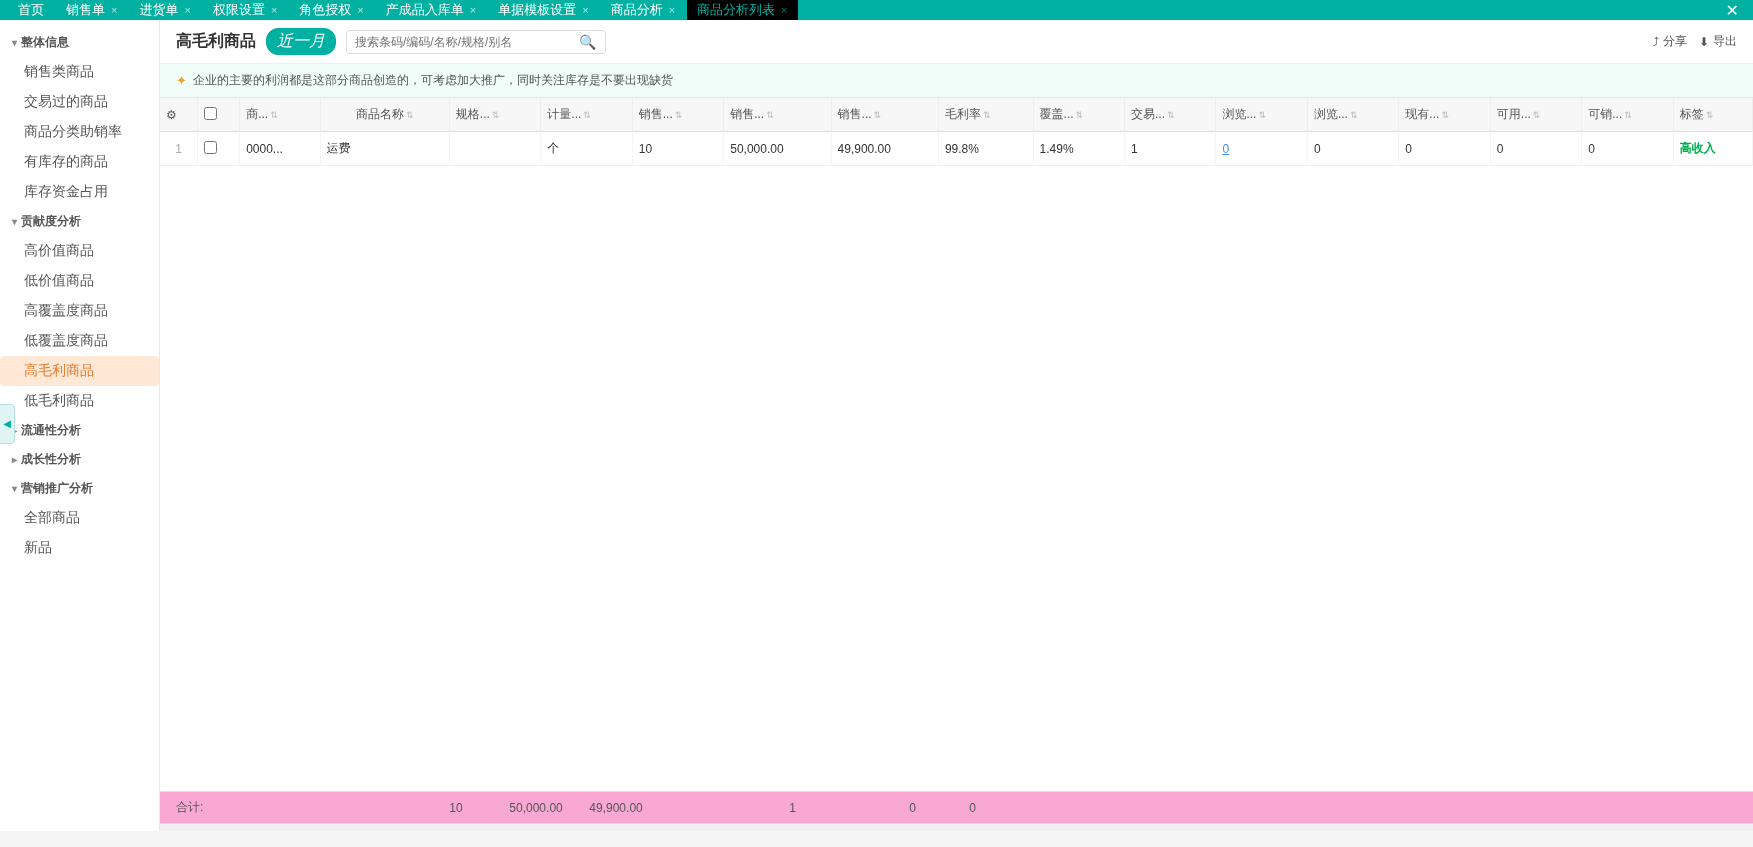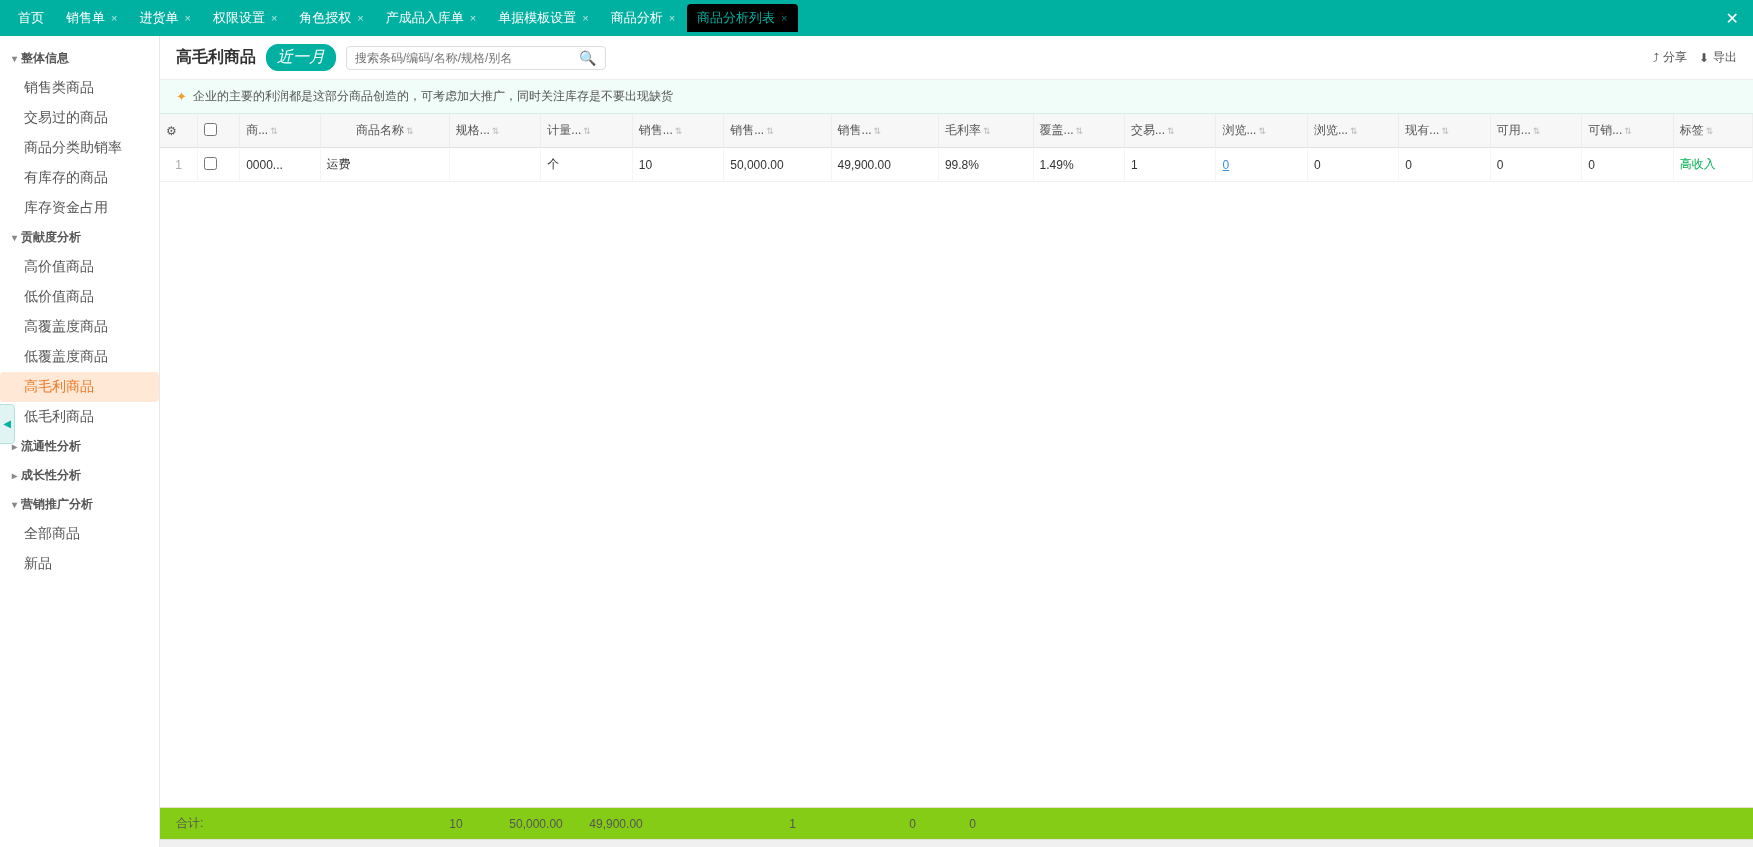--- a/index.html
+++ b/index.html
@@ -3,21 +3,21 @@
   <meta charset="utf-8">
   <style>
     * { margin: 0; padding: 0; box-sizing: border-box; }
     body { font-family: "Microsoft YaHei", "PingFang SC", Arial, sans-serif; font-size: 12px; background: #f5f5f5; color: #333; overflow: hidden; }
 
     
     .top-nav {
       display: flex;
       align-items: center;
       background: #00b0a0;
-      height: 36px;
+      height: 20px;
       padding: 0 8px;
       gap: 20px;
       flex-shrink: 0;
     }
     .nav-tab {
       display: flex;
       align-items: center;
       padding: 0 10px;
       height: 28px;
       border-radius: 4px 4px 0 0;
@@ -228,21 +228,21 @@
       color: #333;
       border-right: 1px solid #f5f5f5;
       white-space: nowrap;
     }
     .link-val { color: #4090e0; text-decoration: underline; cursor: pointer; }
 
     
     .table-footer {
       display: flex;
       align-items: center;
-      background: #84cc16;
+      background: #f9a8d4;
       border-top: 1px solid #e8e0d0;
       padding: 2px 16px;
       font-size: 12px;
       color: #555;
       min-height: 32px;
     }
     .footer-label { margin-right: 20px; }
 
     
     .bottom-scrollbar {
@@ -375,21 +375,21 @@
               <td>50,000.00</td>
               <td>49,900.00</td>
               <td>99.8%</td>
               <td>1.49%</td>
               <td>1</td>
               <td><span class="link-val">0</span></td>
               <td>0</td>
               <td>0</td>
               <td>0</td>
               <td>0</td>
-              <td style="color: rgb(0, 176, 80); font-weight: normal;">高收入</td>
+              <td style="color: rgb(0, 176, 80); font-weight: bold;">高收入</td>
             </tr>
           </tbody>
       </table>
     </div>
 
     <div class="table-footer" id="table-footer">
   <span class="footer-label">合计:</span>
   <span style="display:inline-flex;gap:0;flex:1;align-items:center;">
     <span style="min-width:220px;"></span>
     <span style="min-width:60px;padding:0 6px;">10</span>

